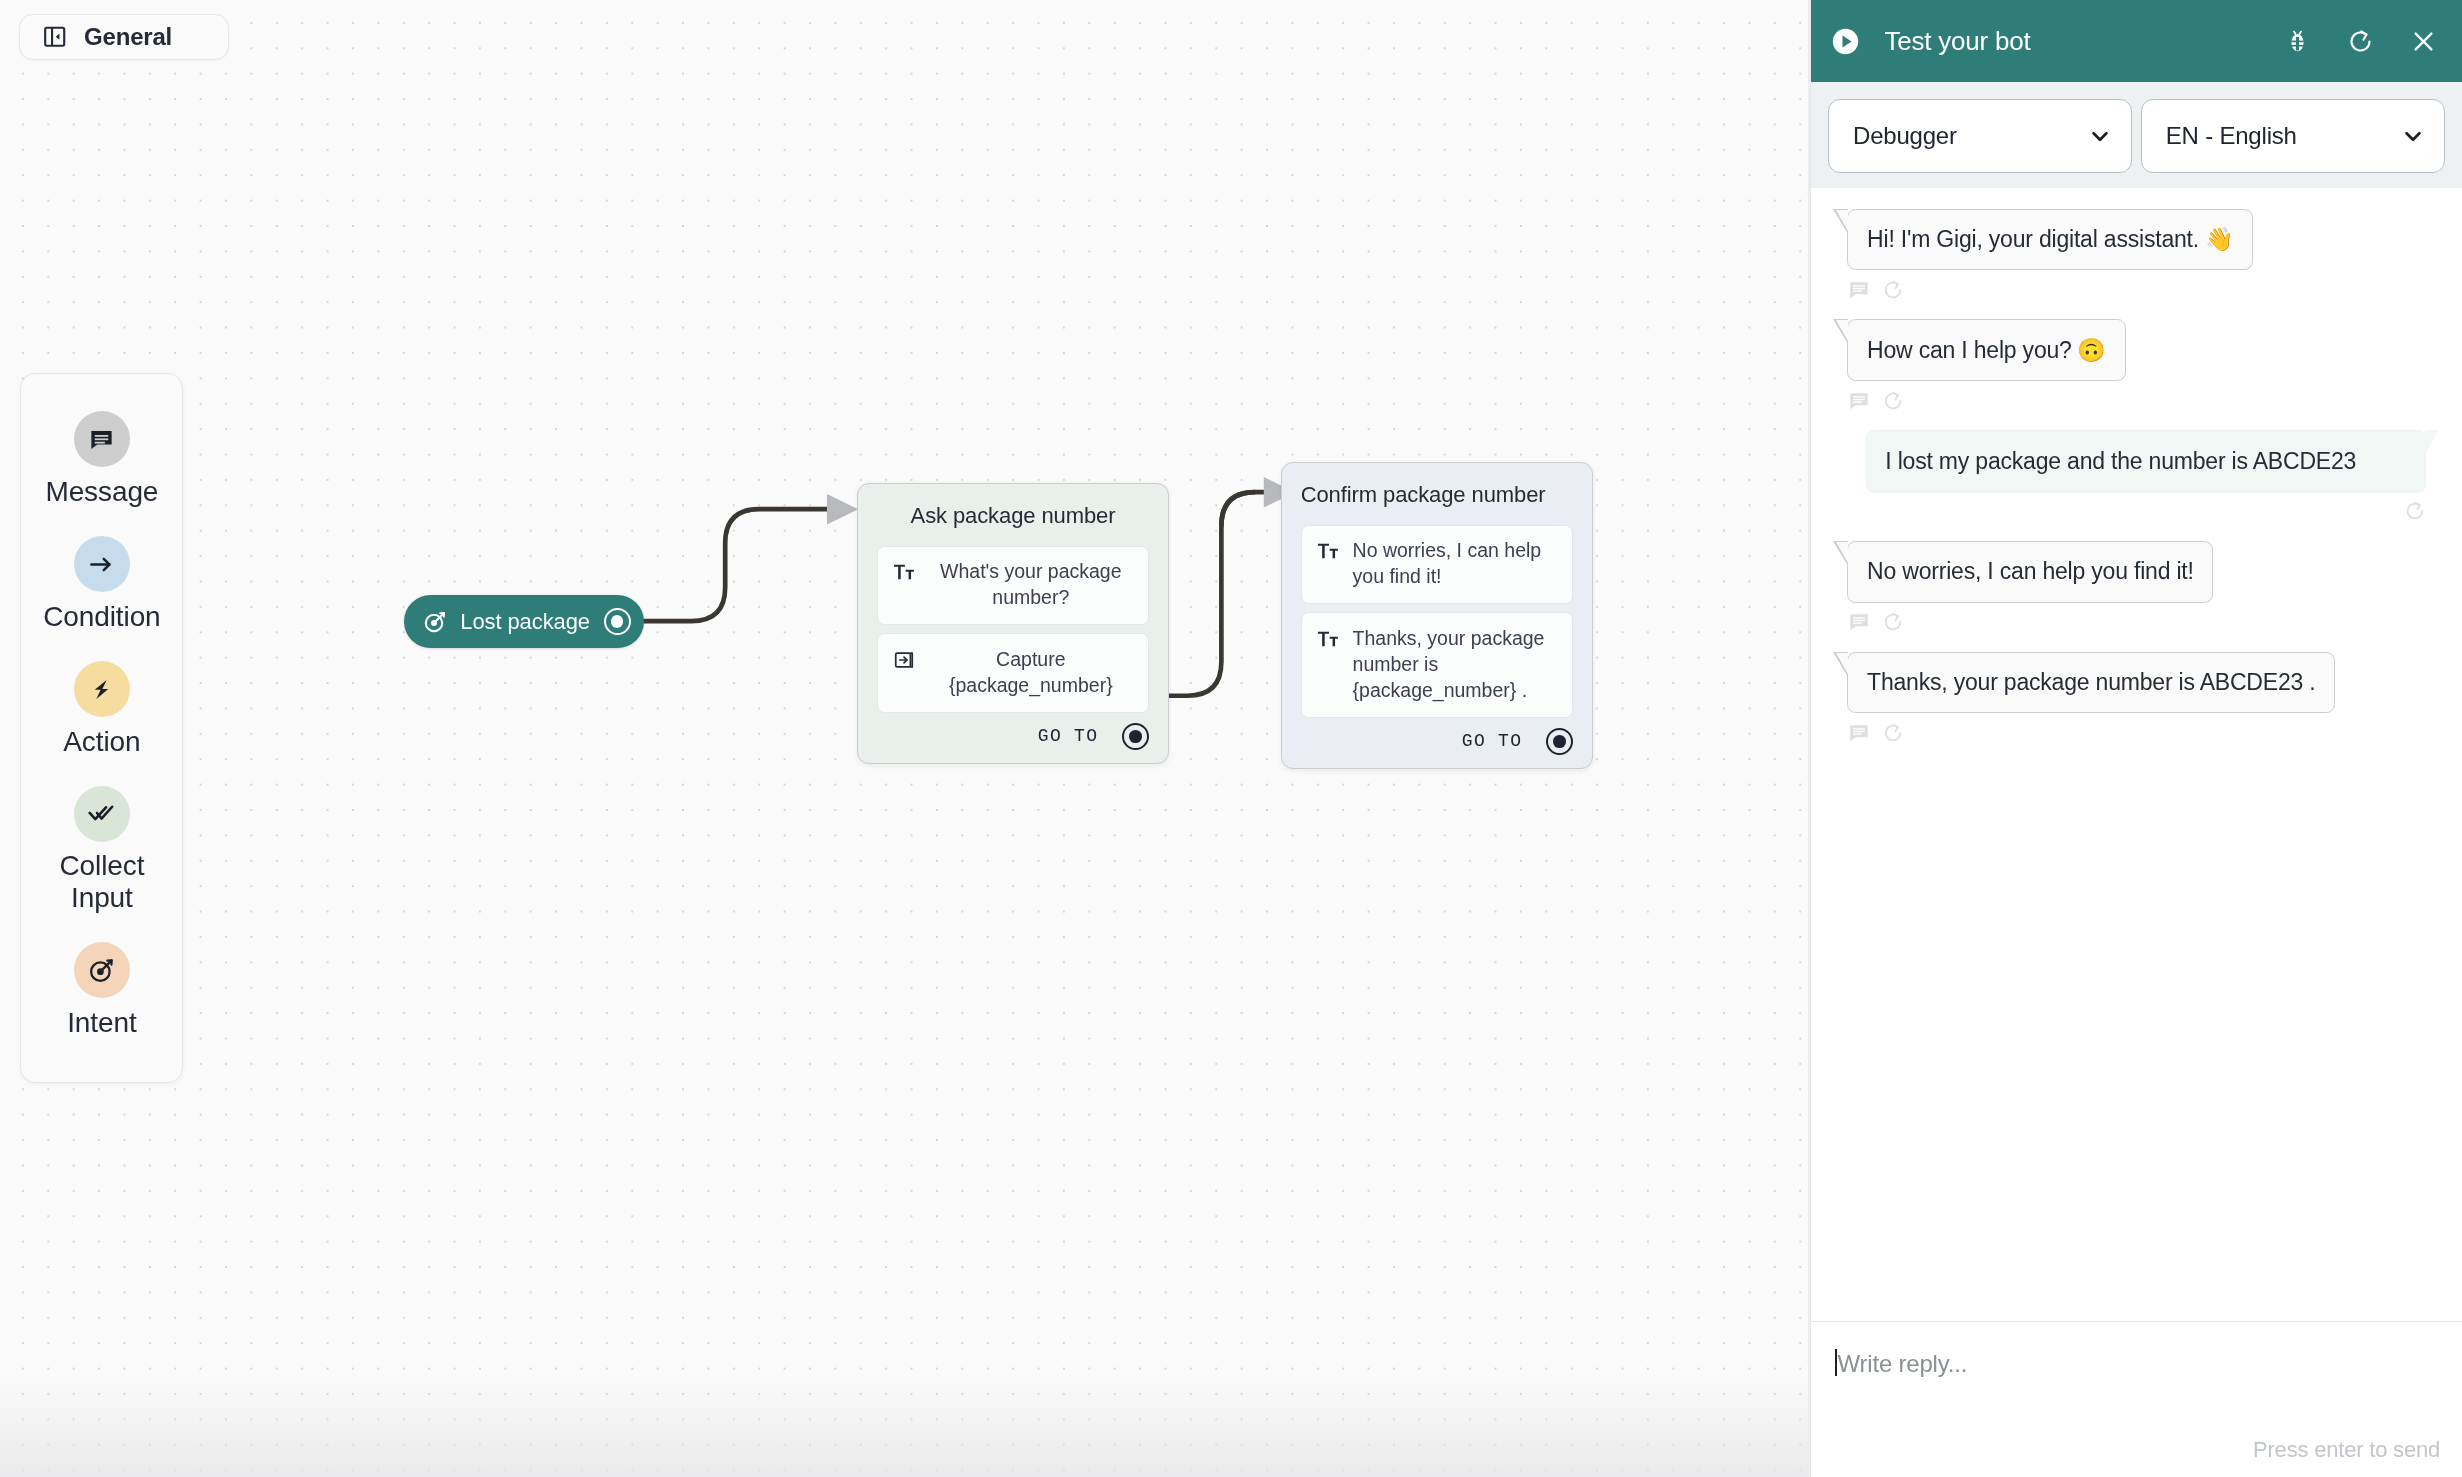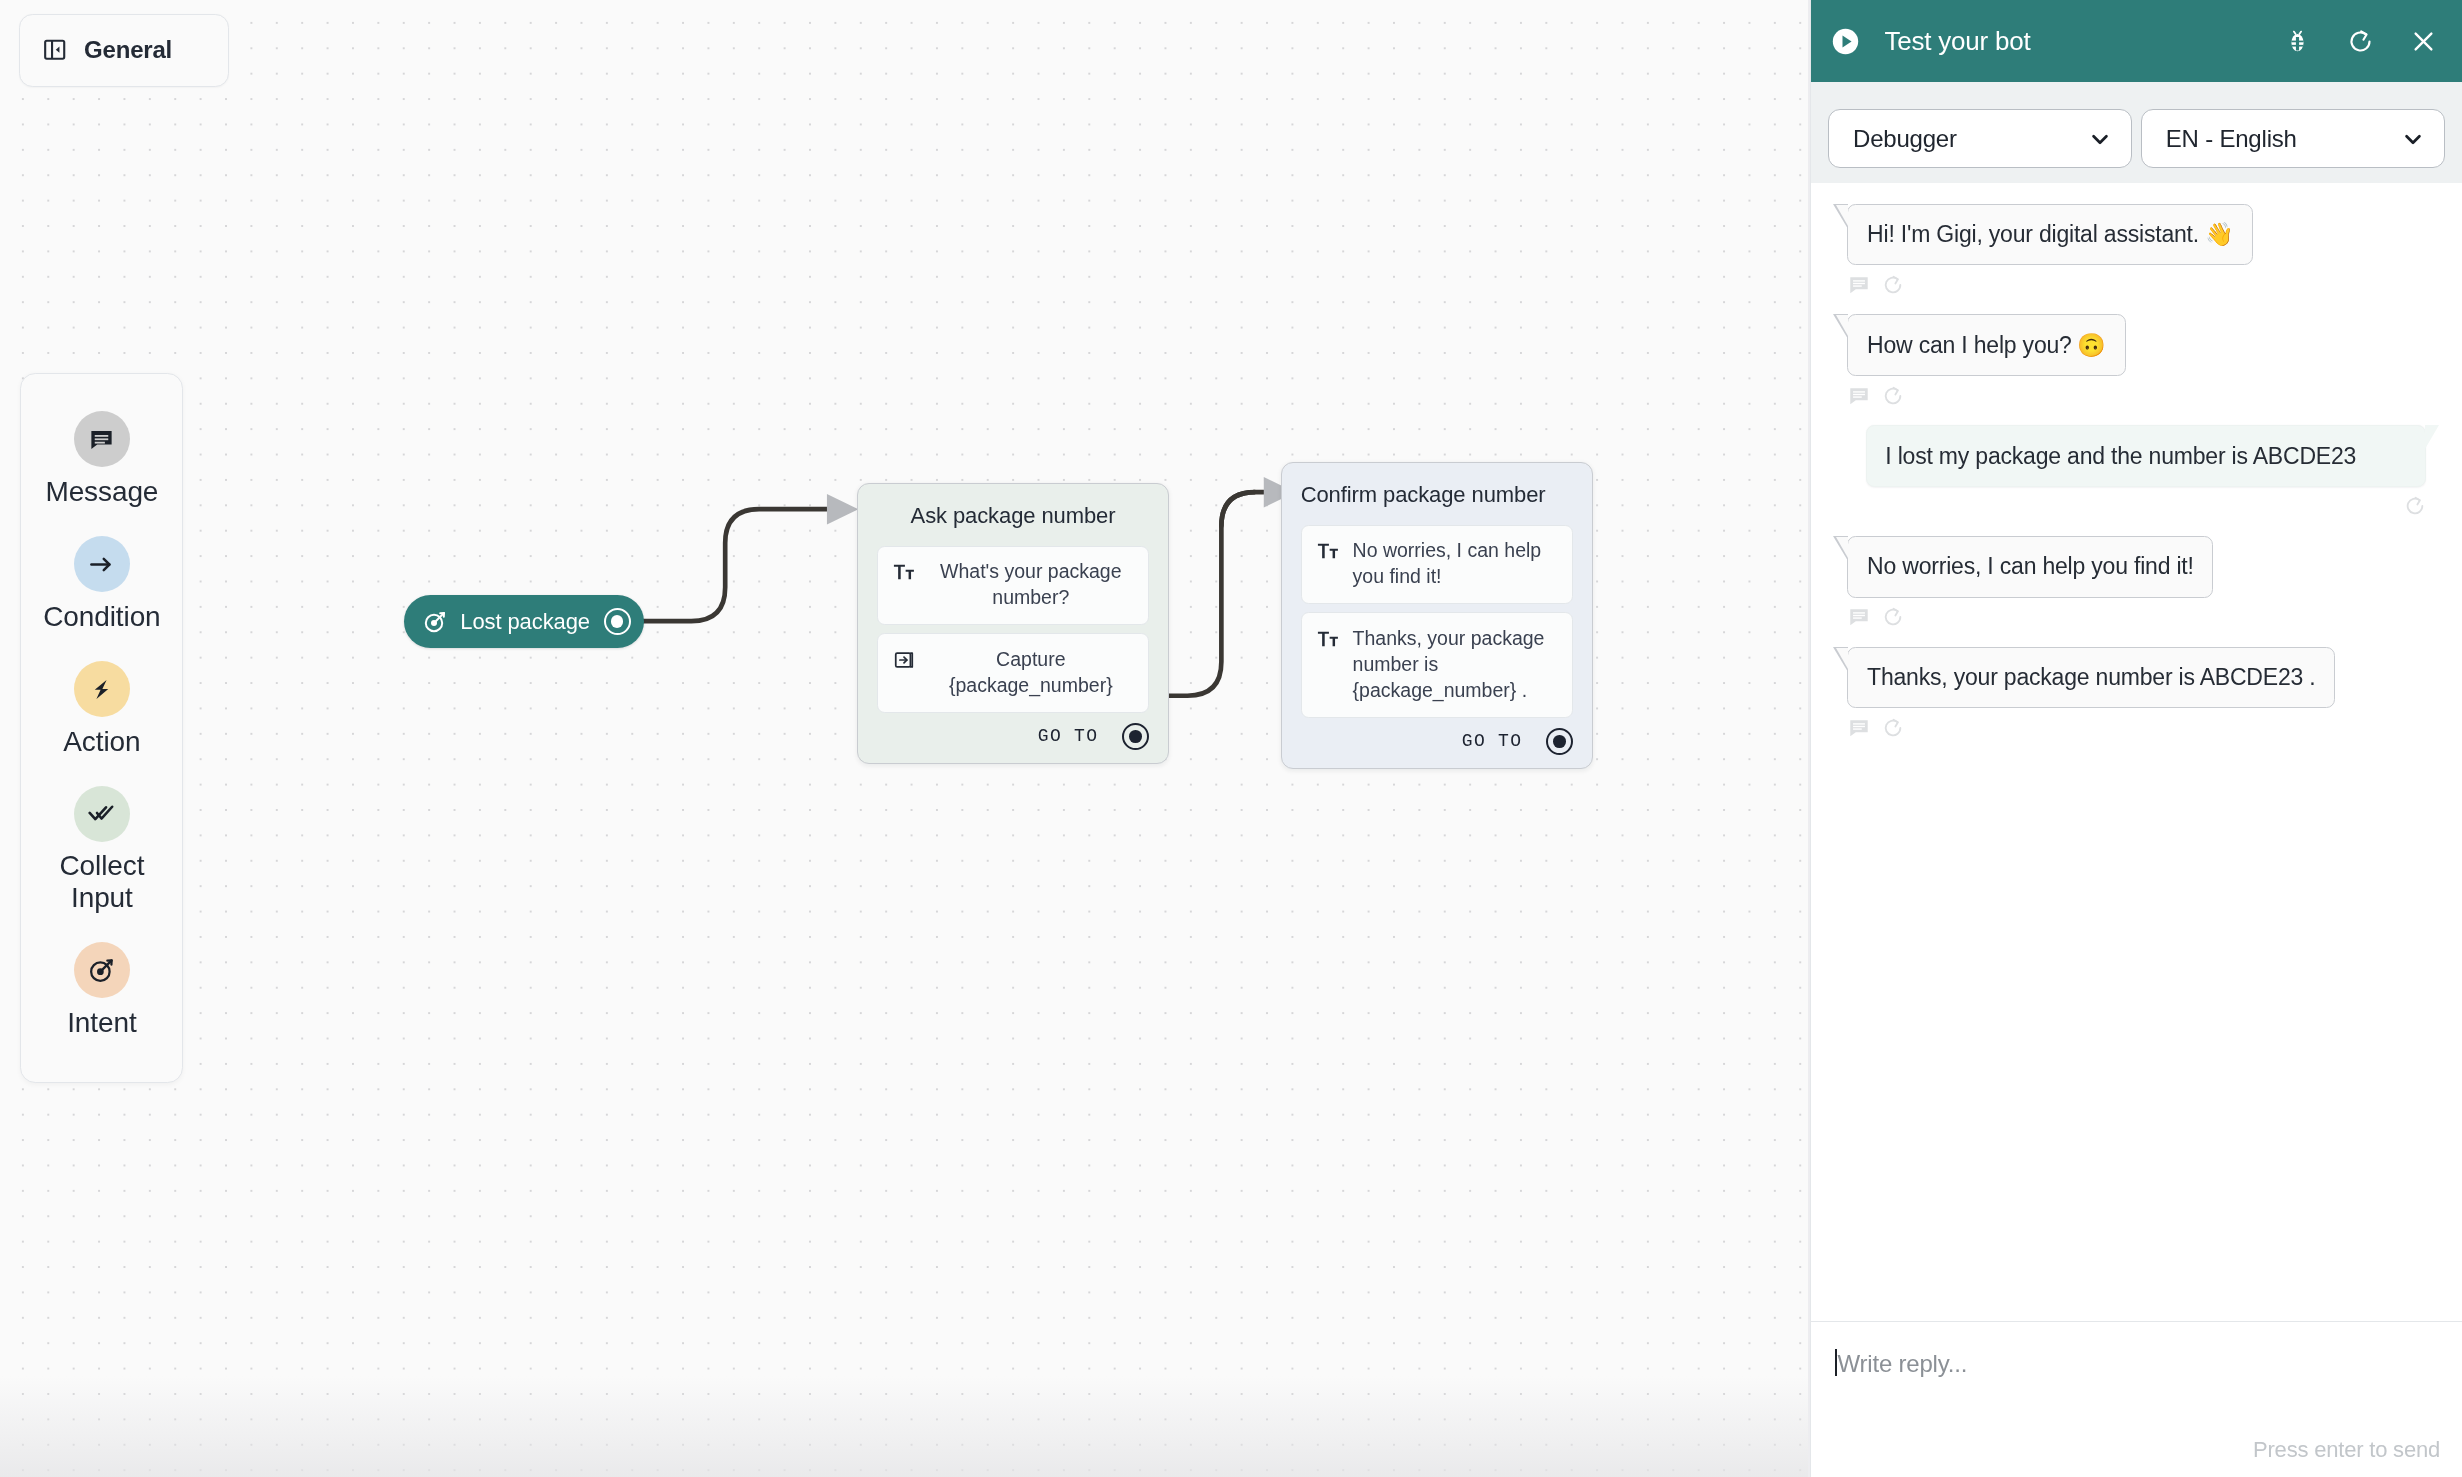--- a/index.html
+++ b/index.html
@@ -43,21 +43,21 @@
     width: 1.7px;
     background: #ededf0;
   }
 
   
   .general-chip {
     position: absolute;
     left: 18.7px;
     top: 13.6px;
     width: 210px;
-    height: 73px;
+    height: 46px;
     background: #fafafa;
     border: 1.4px solid #e3e6ea;
     border-radius: 13.6px;
     display: flex;
     align-items: center;
     gap: 17px;
     padding: 0 22px;
     box-shadow: 0 0.8px 1.7px rgba(20,25,35,0.03);
   }
   .general-chip .gl-icon { width: 25.4px; height: 25.4px; flex: none; color: #242b36; }
@@ -222,30 +222,29 @@
 
   .tp-controls {
     display: flex;
     gap: 8.5px;
     padding: 17px 17px 15.3px 17px;
     background: #eef1f2;
     flex: none;
   }
   .select-box {
     flex: 1;
-    height: 59px;
+    height: 74px;
     background: #ffffff;
     border: 1.2px solid #b9bec4;
     border-radius: 12px;
     display: flex;
     align-items: center;
     justify-content: space-between;
     padding: 0 20.4px 0 24px;
     cursor: pointer;
-    margin-top: 10px;
   }
   .select-box .sel-value { font-size: 24px; color: #20262f; letter-spacing: -0.2px; }
   .select-box .chev { width: 22px; height: 22px; color: #1a1f27; flex: none; }
 
   .tp-messages {
     flex: 1;
     overflow: hidden;
     padding: 20.4px 22px 8.5px 22px;
     display: flex;
     flex-direction: column;

